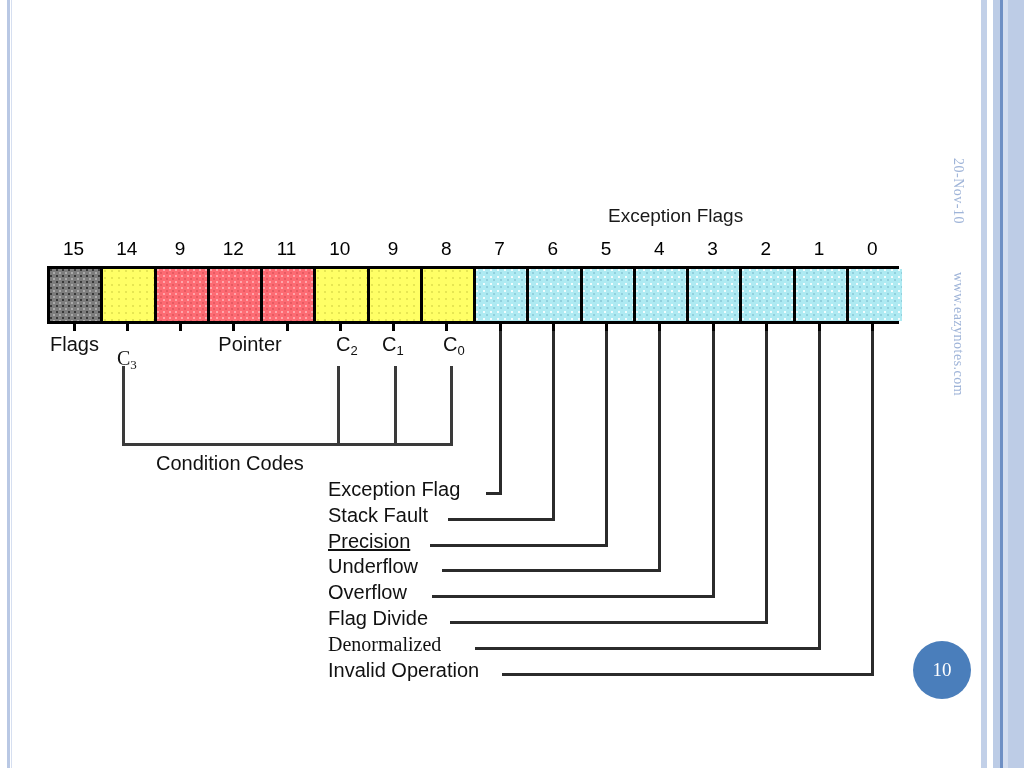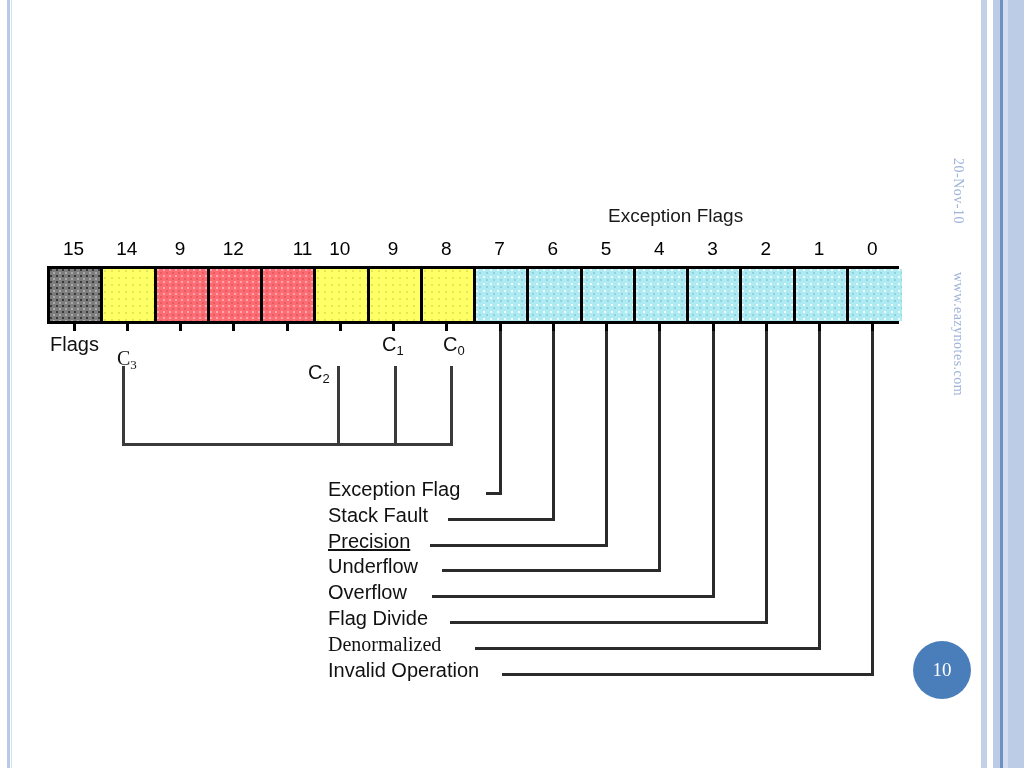--- a/index.html
+++ b/index.html
@@ -225,21 +225,21 @@
 
   <div id="diagram">
 
     <div id="exception-flags-caption">Exception Flags</div>
 
     <div id="bit-numbers-row">
         <div class="bit-number" style="left: 47px;">15</div>
         <div class="bit-number" style="left: 100.25px;">14</div>
         <div class="bit-number" style="left: 153.5px;">9</div>
         <div class="bit-number" style="left: 206.75px;">12</div>
-        <div class="bit-number" style="left: 276px;">11</div>
+        <div class="bit-number" style="left: 260px;">11</div>
         <div class="bit-number" style="left: 313.25px;">10</div>
         <div class="bit-number" style="left: 366.5px;">9</div>
         <div class="bit-number" style="left: 419.75px;">8</div>
         <div class="bit-number" style="left: 473px;">7</div>
         <div class="bit-number" style="left: 526.25px;">6</div>
         <div class="bit-number" style="left: 579.5px;">5</div>
         <div class="bit-number" style="left: 632.75px;">4</div>
         <div class="bit-number" style="left: 686px;">3</div>
         <div class="bit-number" style="left: 739.25px;">2</div>
         <div class="bit-number" style="left: 792.5px;">1</div>
@@ -284,40 +284,42 @@
         <div class="cell-tick" style="left: 871.375px;"></div>
       </div>
 
     <div class="field-label" style="left:50px; top:334px;">Flags</div>
 
     <div class="field-label" style="left:117px; top:348px;font-family:Liberation Serif, serif;">
       <span>C</span><sub>3</sub>
     </div>
 
     <div class="field-label" style="left:170px; top:334px; text-align:center; width:160px;">
-    </div>
-
-    <div class="field-label" style="left:308px; top:334px;margin-top:28px;">
+      <div>Pointer</div>
+    </div>
+
+    <div class="field-label" style="left:336px; top:334px;">
       <span>C</span><sub>2</sub>
     </div>
 
     <div class="field-label" style="left:382px; top:334px;">
       <span>C</span><sub>1</sub>
     </div>
 
     <div class="field-label" style="left:443px; top:334px;">
       <span>C</span><sub>0</sub>
     </div>
 
     <div class="cc-line cc-stem" style="left:122px; top:366px; height:80px;"></div>
     <div class="cc-line cc-stem" style="left:337px; top:366px; height:80px;"></div>
     <div class="cc-line cc-stem" style="left:394px; top:366px; height:80px;"></div>
     <div class="cc-line cc-stem" style="left:450px; top:366px; height:80px;"></div>
     <div class="cc-line" id="cc-bracket-bottom" style="left:122px; top:443px; width:331px;"></div>
 
+    <div id="condition-codes-label" style="left:156px; top:452px;">Condition Codes</div>
 
     <div id="flag-labels">
         <div class="flag-label" style="top: 478px;">Exception Flag</div>
         <div class="flag-label" style="top: 503.8px;">Stack Fault</div>
         <div class="flag-label" style="top: 530px; text-decoration: underline;">Precision</div>
         <div class="flag-label" style="top: 555.4px;">Underflow</div>
         <div class="flag-label" style="top: 581.2px;">Overflow</div>
         <div class="flag-label" style="top: 607px;">Flag Divide</div>
         <div class="flag-label" style="top: 632.8px; font-family: Liberation Serif, serif;">Denormalized</div>
         <div class="flag-label" style="top: 658.6px;">Invalid Operation</div>

